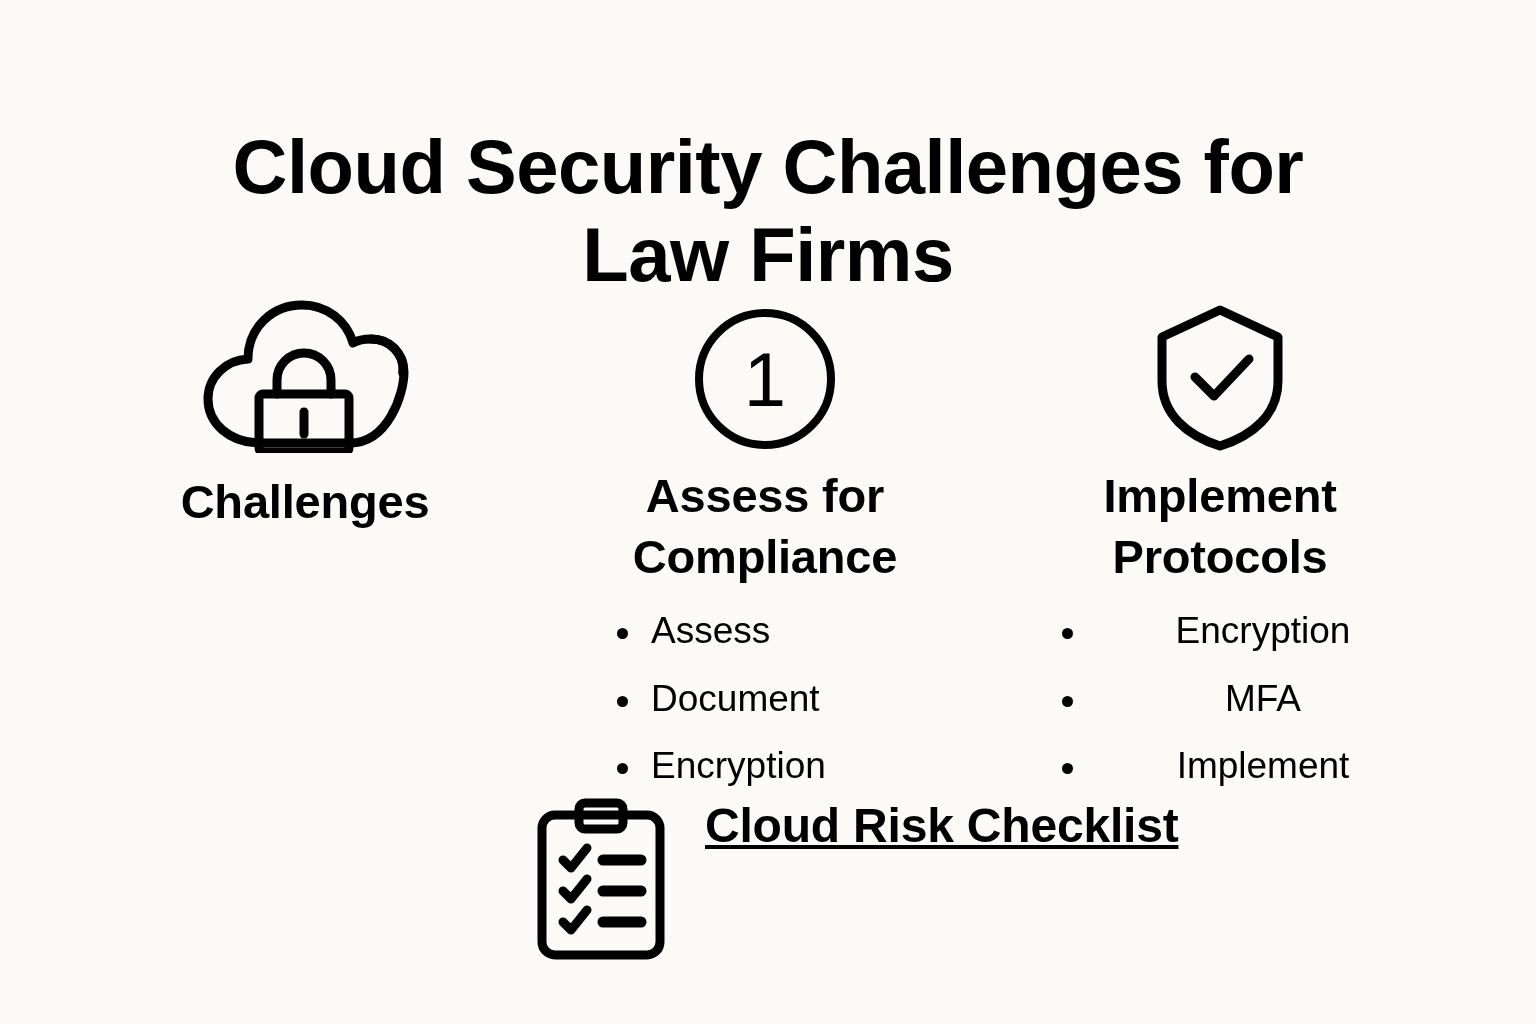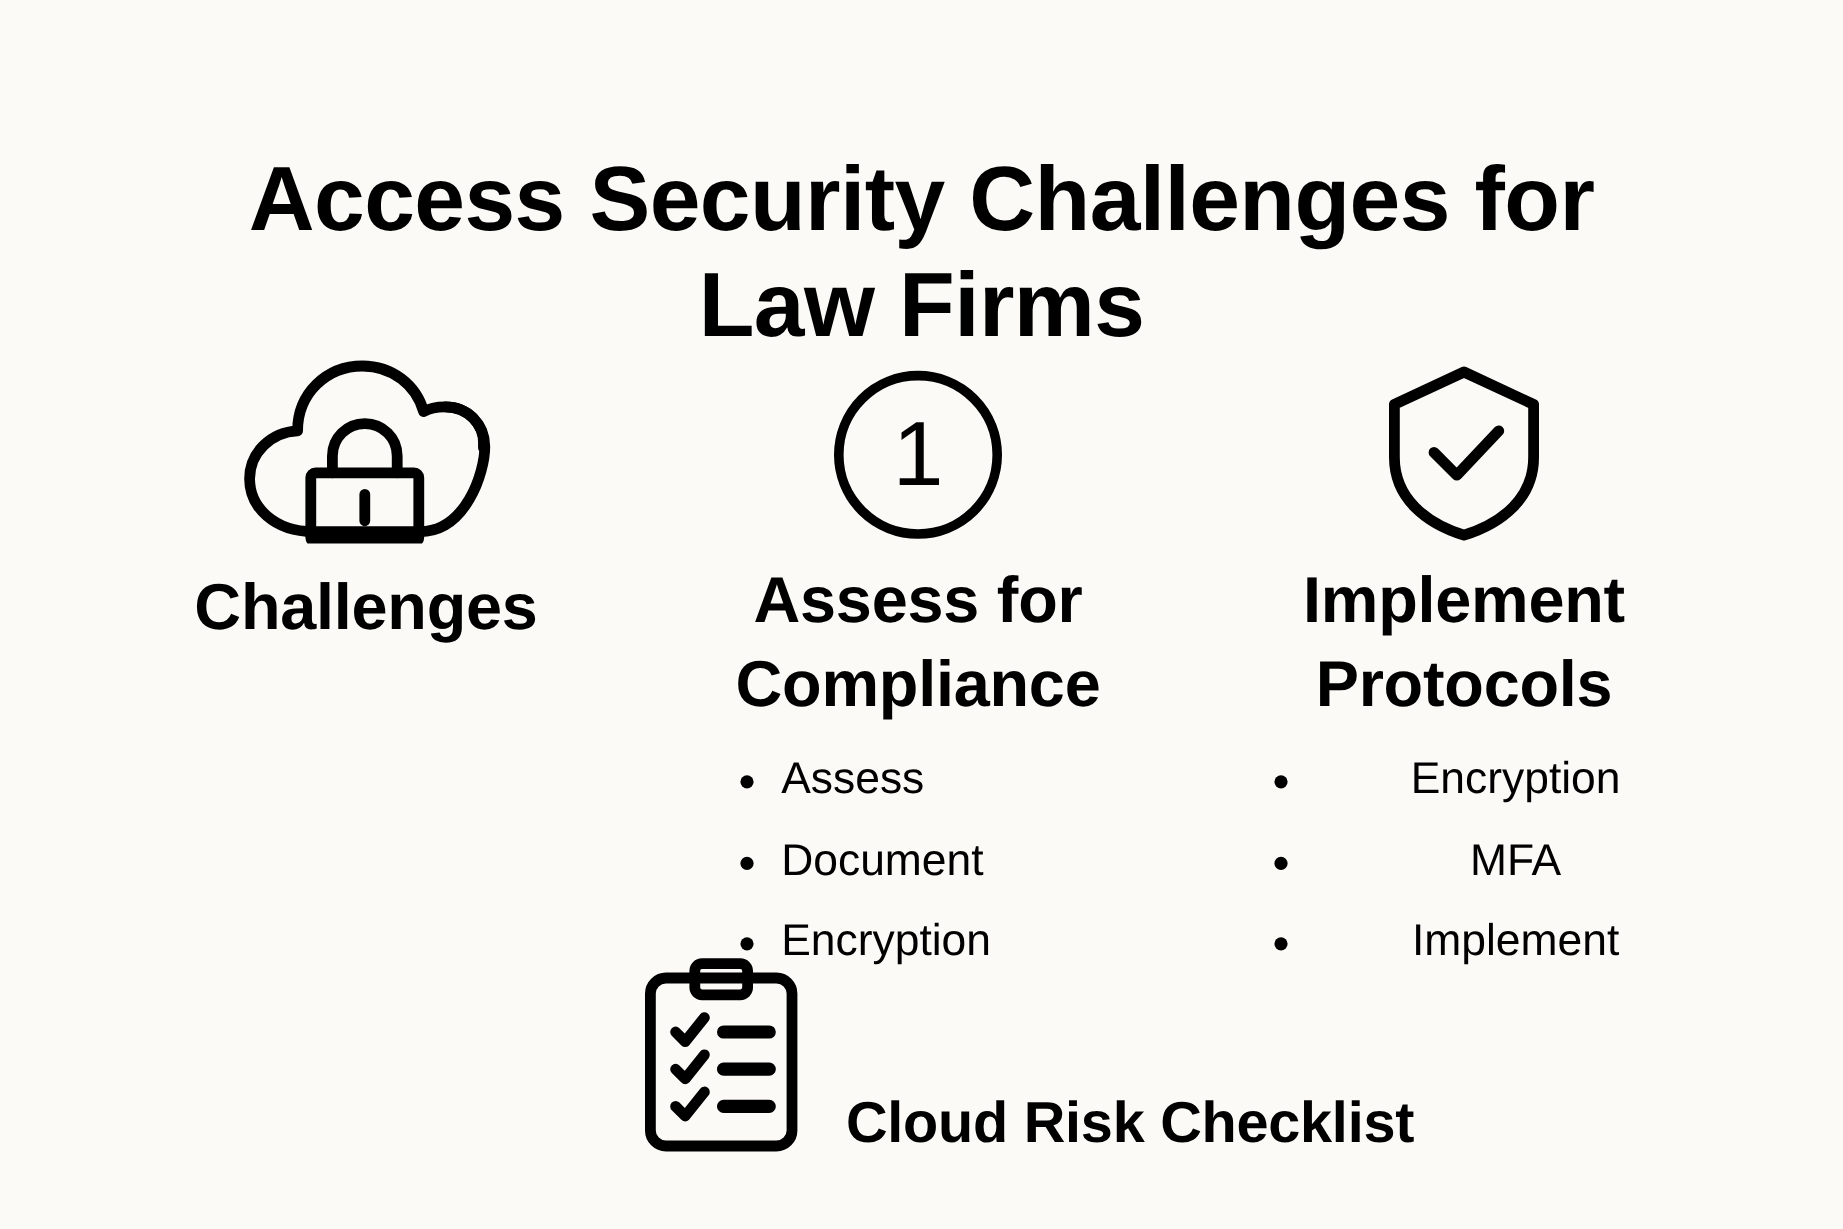--- a/index.html
+++ b/index.html
@@ -62,21 +62,21 @@
     justify-content: center;
     align-items: flex-end;
     height: 168px;
   }
   .col-1 .icon-wrap { height: 168px; }
   .col-2 .icon-wrap { height: 168px; }
   .col-3 .icon-wrap { height: 168px; }
 
   .col-heading {
     text-align: center;
-    font-size: 54px;
+    font-size: 47px;
     font-weight: bold;
     line-height: 1.3;
     margin-top: 12px;
     letter-spacing: -0.2px;
   }
   .col-1 .col-heading { margin-top: 18px; }
 
   .bullets {
     list-style: none;
     margin: 0;
@@ -105,21 +105,22 @@
     border-radius: 50%;
     background: #000;
   }
 
   
   .checklist-row {
     position: absolute;
     left: 533px;
     top: 798px;
     display: flex;
-    align-items: flex-end;
+    align-items: flex-start;
+    text-decoration: underline;
   }
   .checklist-icon {
     width: 136px;
     height: 166px;
     flex: none;
   }
   .checklist-label {
     margin-left: 36px;
     font-size: 48px;
     font-weight: bold;
@@ -127,21 +128,21 @@
     white-space: nowrap;
   }
 
   svg { display: block; }
 </style>
 </head>
 <body style="background: rgb(251, 250, 247); color: rgb(0, 0, 0);">
 
 <div class="canvas">
 
-  <h1 class="title">Access Security Challenges for Law Firms</h1>
+  <h1 class="title">Cloud Security Challenges for Law Firms</h1>
 
   <div class="columns">
 
     <div class="col col-1">
       <div class="icon-wrap">
         <svg width="215" height="158" viewBox="0 0 215 158" fill="none" stroke="#000" stroke-width="9" stroke-linecap="round" stroke-linejoin="round" aria-hidden="true">
 
           <path d="M63 148 C31 148 10 128 10 104 C10 82 28 65 50 64
                    C50 33 74 10 104 10 C129 10 149 26 155 48
                    C160 45 167 44 173 44 C192 44 205 58 205 75

